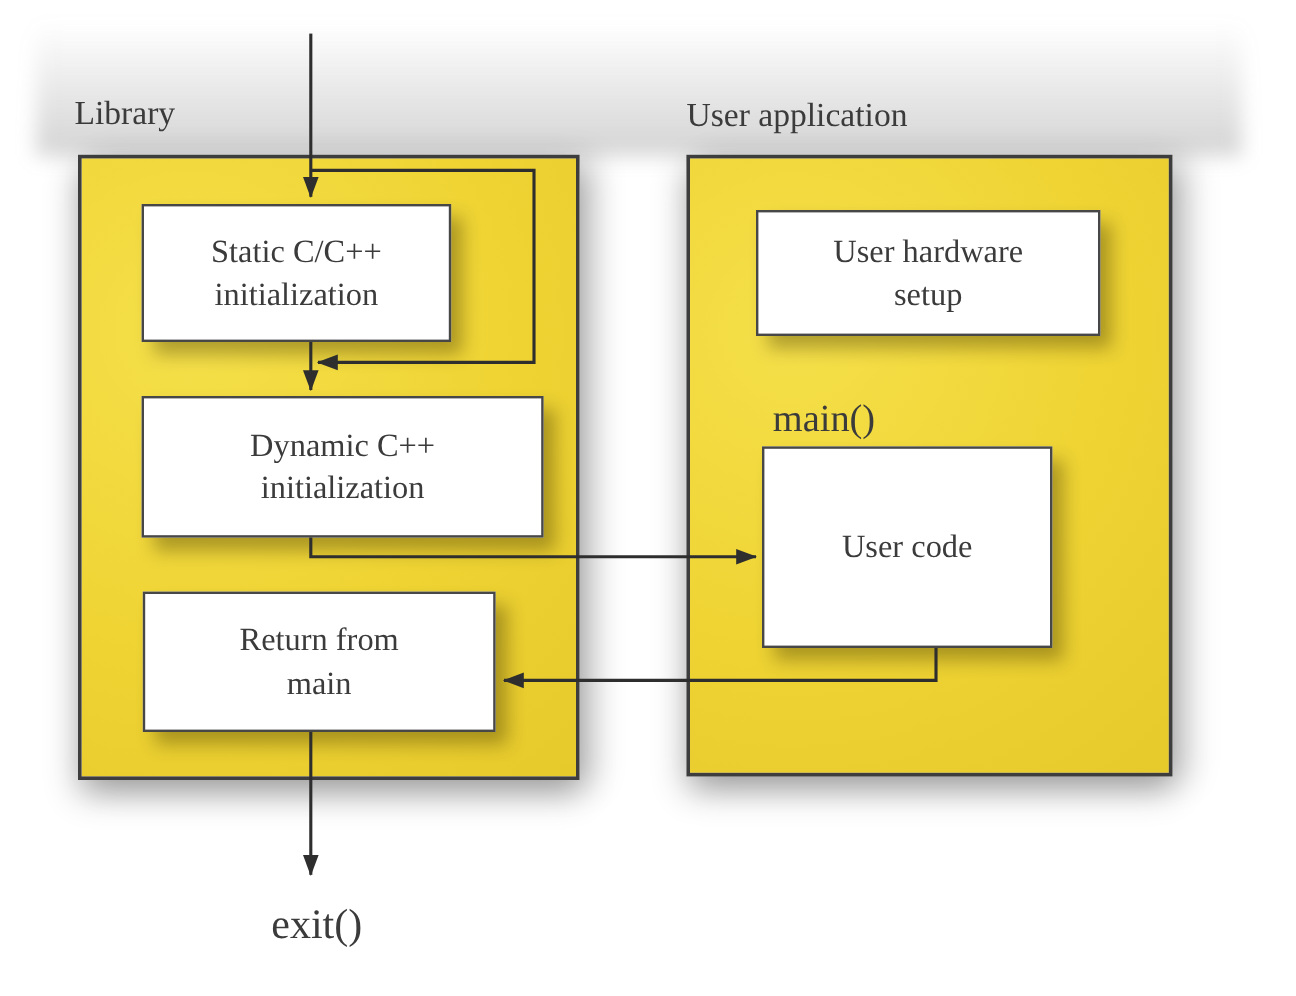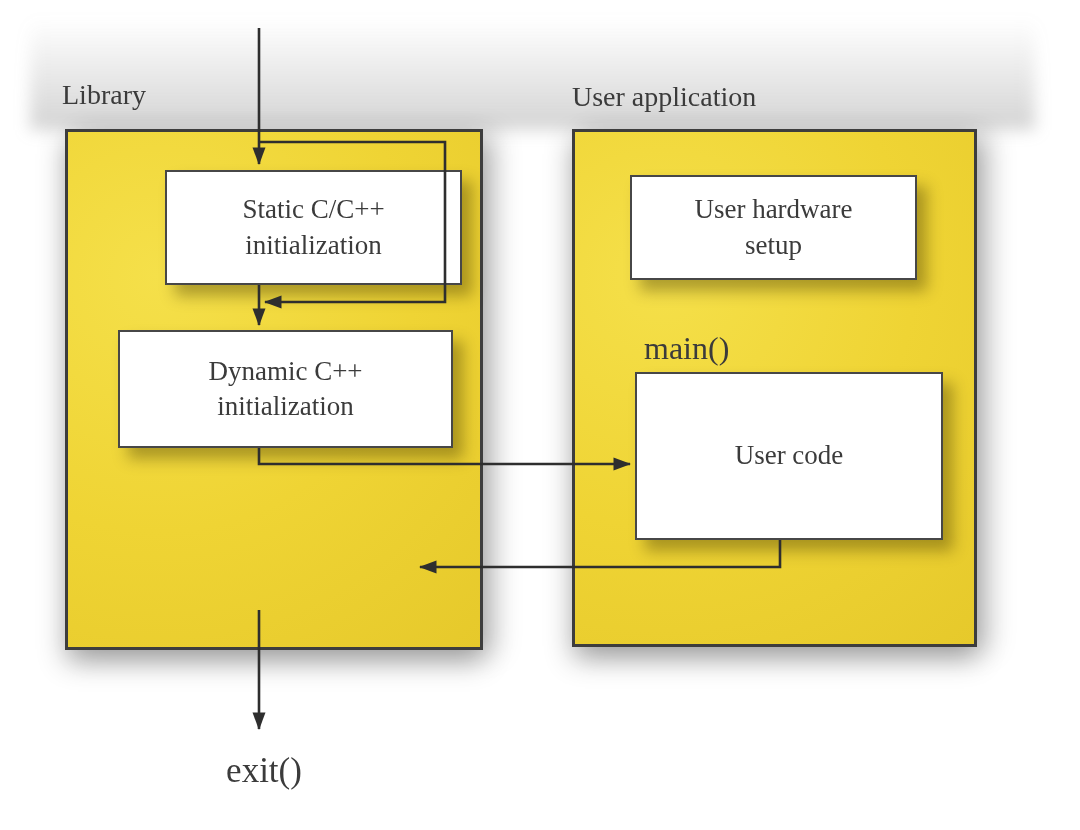--- a/index.html
+++ b/index.html
@@ -24,25 +24,25 @@
   .container.library  { left:65px;  top:129px; width:418px; height:521px; }
   .container.userapp  { left:572px; top:129px; width:405px; height:518px; }
   .wbox {
     position:absolute; box-sizing:border-box;
     background:#ffffff; border:2.5px solid #474747;
     display:flex; align-items:center; justify-content:center;
     text-align:center; white-space:pre-line;
     font-size:27px; line-height:1.30; color:#3b3b3b;
     box-shadow: 10px 11px 14px rgba(60,50,0,0.38);
   }
-  .wbox.static   { left:118px; top:170px; width:297px; height:115px;margin-left:47px; }
+  .wbox.static   { left:118px; top:170px; width:258px; height:115px; }
   .wbox.dynamic  { left:118px; top:330px; width:335px; height:118px; }
   .wbox.return   { left:119px; top:493px; width:294px; height:117px; }
   .wbox.hw       { left:630px; top:175px; width:287px; height:105px; }
-  .wbox.usercode { left:635px; top:372px; width:308px; height:168px; }
+  .wbox.usercode { left:635px; top:372px; width:242px; height:168px; }
   .diagram-label { position:absolute; font-size:28px; color:#3b3b3b; }
   .lib-label     { left:62px;  top:79px; }
   .userapp-label { left:572px; top:81px; width:405px; text-align:left; }
   .main-label    { left:644px; top:330px; font-size:32px; }
   .exit-label    { left:199px; top:751px; width:130px; text-align:center; font-size:35px; }
   svg.arrows { position:absolute; left:0; top:0; width:1080px; height:830px; pointer-events:none; }
 </style>
 </head>
 <body>
 
@@ -53,20 +53,22 @@
   <div class="container library"></div>
   <div class="container userapp"></div>
 
   <div class="diagram-label lib-label">Library</div>
   <div class="diagram-label userapp-label">User application</div>
 
   <div class="wbox static">Static C/C++
 initialization</div>
   <div class="wbox dynamic">Dynamic C++
 initialization</div>
+  <div class="wbox return">Return from
+main</div>
   <div class="wbox hw">User hardware
 setup</div>
   <div class="wbox usercode">User code</div>
 
   <div class="diagram-label main-label">main()</div>
   <div class="diagram-label exit-label">exit()</div>
 
   <svg class="arrows" viewBox="0 0 1080 830" xmlns="http://www.w3.org/2000/svg">
     <defs>
       <marker id="ah" viewBox="0 0 18 14" refX="17" refY="7" markerWidth="18" markerHeight="14" orient="auto" markerUnits="userSpaceOnUse">

